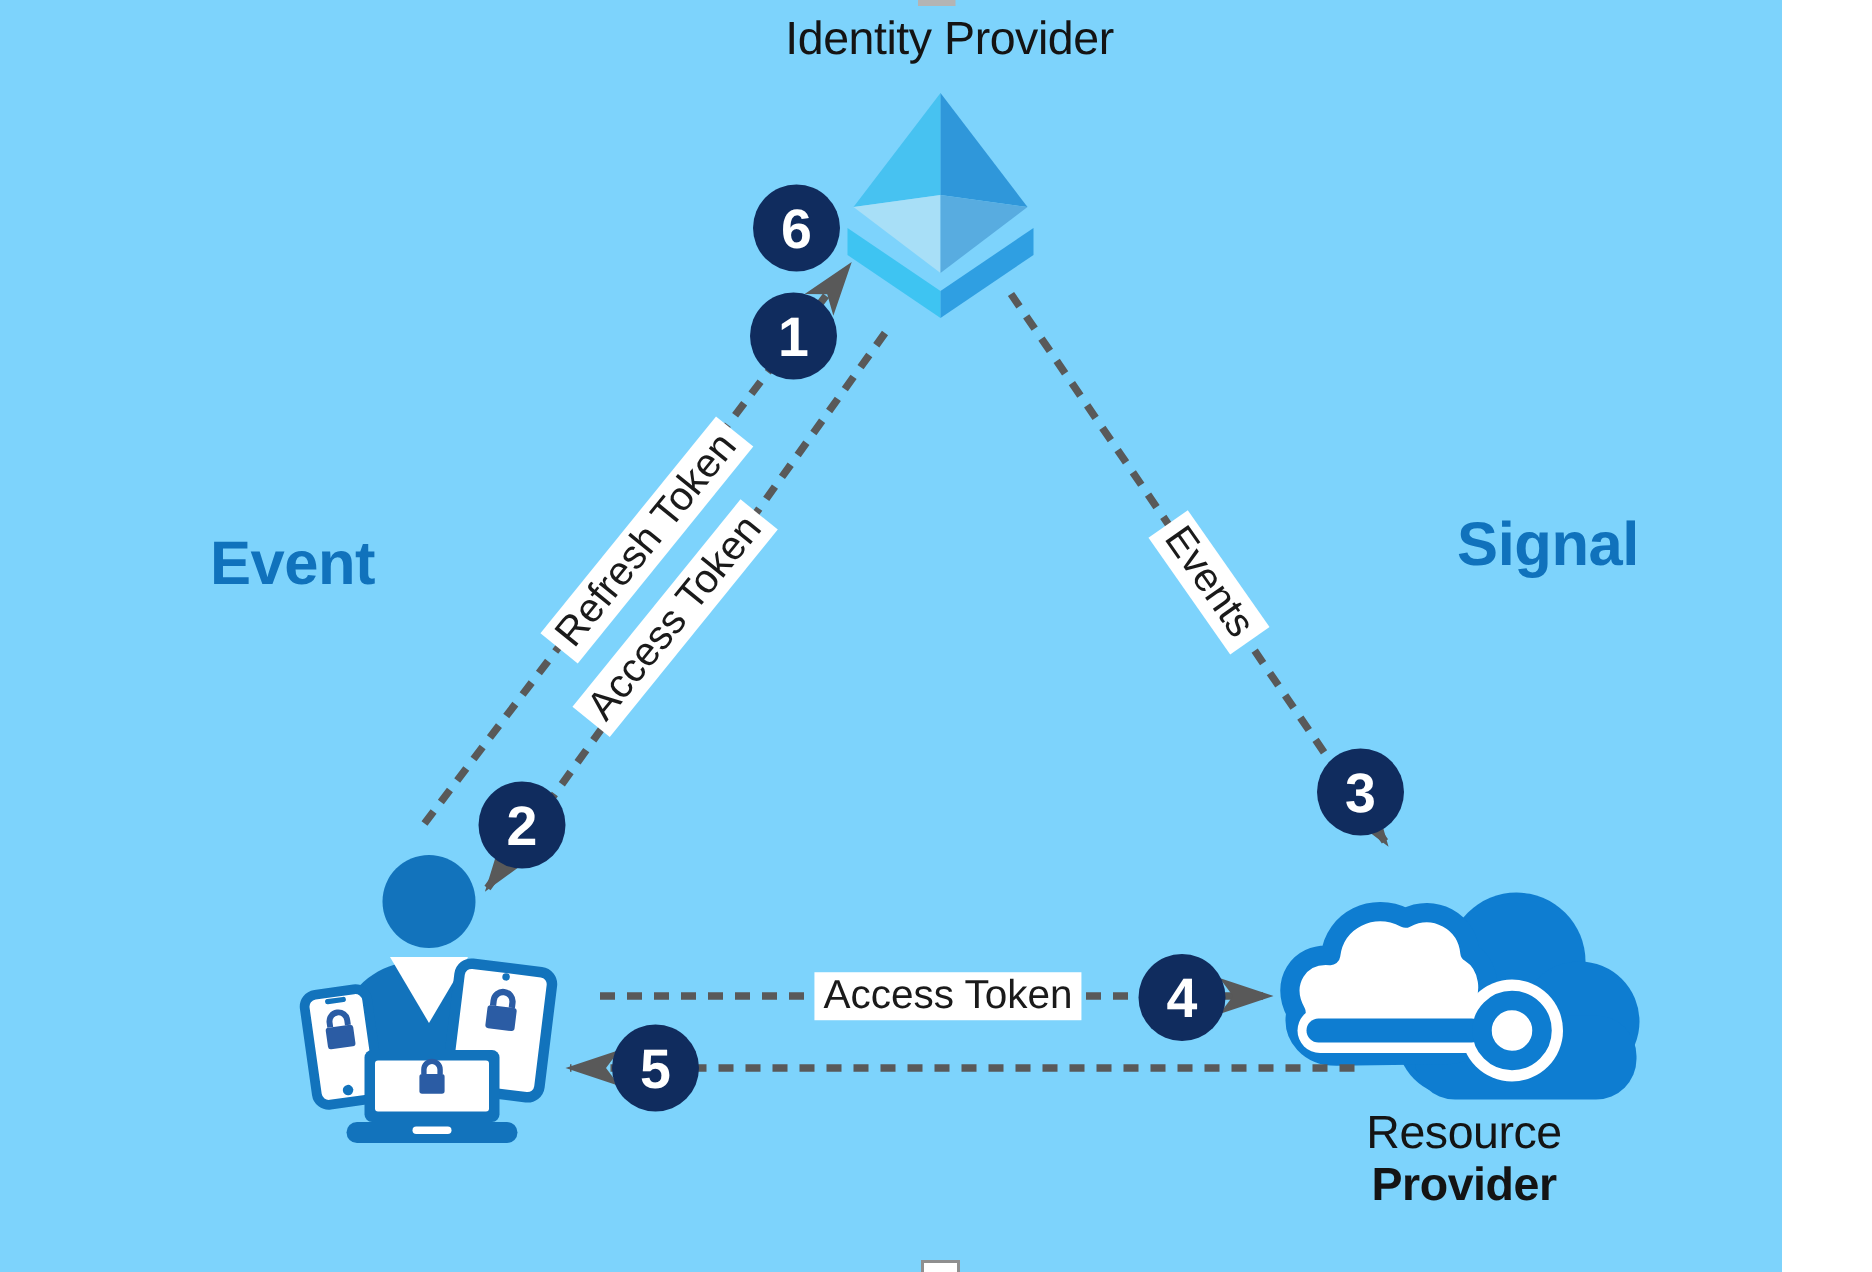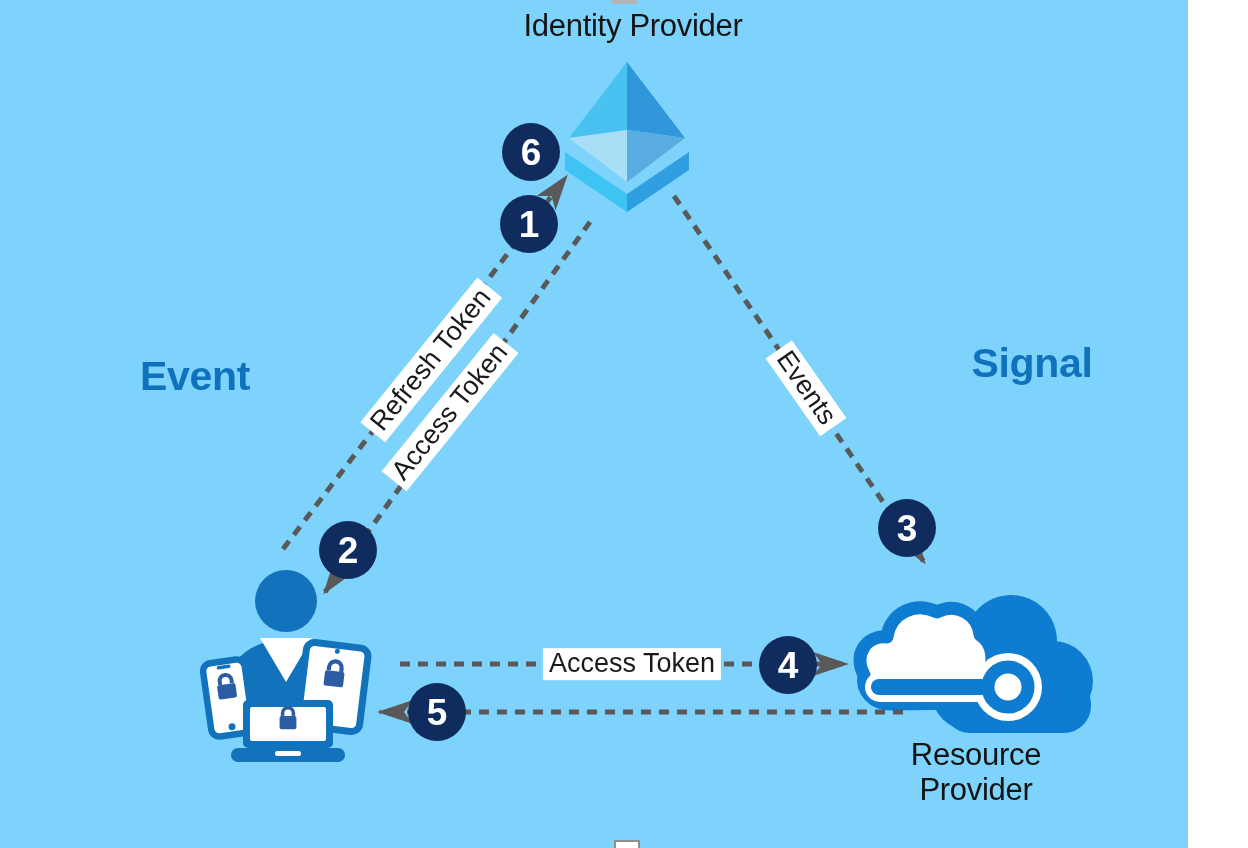--- a/index.html
+++ b/index.html
@@ -106,21 +106,21 @@
       <path d="M400,664 L846,664" marker-end="url(#ah)"></path>
       <path d="M903,712 L380,712" marker-end="url(#ah)"></path>
     </g>
   </svg>
 
   <div class="node-label" style="left:633px;top:8px;">Identity Provider</div>
 
 
   <div class="node-label" style="left:976px;top:737px;line-height:35px;">
     <span style="display:block;">Resource</span>
-    <span style="display:block;">Provider</span>
+    <span style="display:block;font-weight:bold;">Provider</span>
   </div>
 
   <div class="side-label" style="left:195px;top:376px;">Event</div>
   <div class="side-label" style="left:1004px;top:363px;margin-left:28px;">Signal</div>
 
   <div class="edge-label rot-left" style="left:431px;top:360px;">Refresh Token</div>
   <div class="edge-label rot-left" style="left:450px;top:412px;">Access Token</div>
   <div class="edge-label rot-right" style="left:806px;top:388px;">Events</div>
   <div class="edge-label center" style="left:632px;top:664px;">Access Token</div>
 

